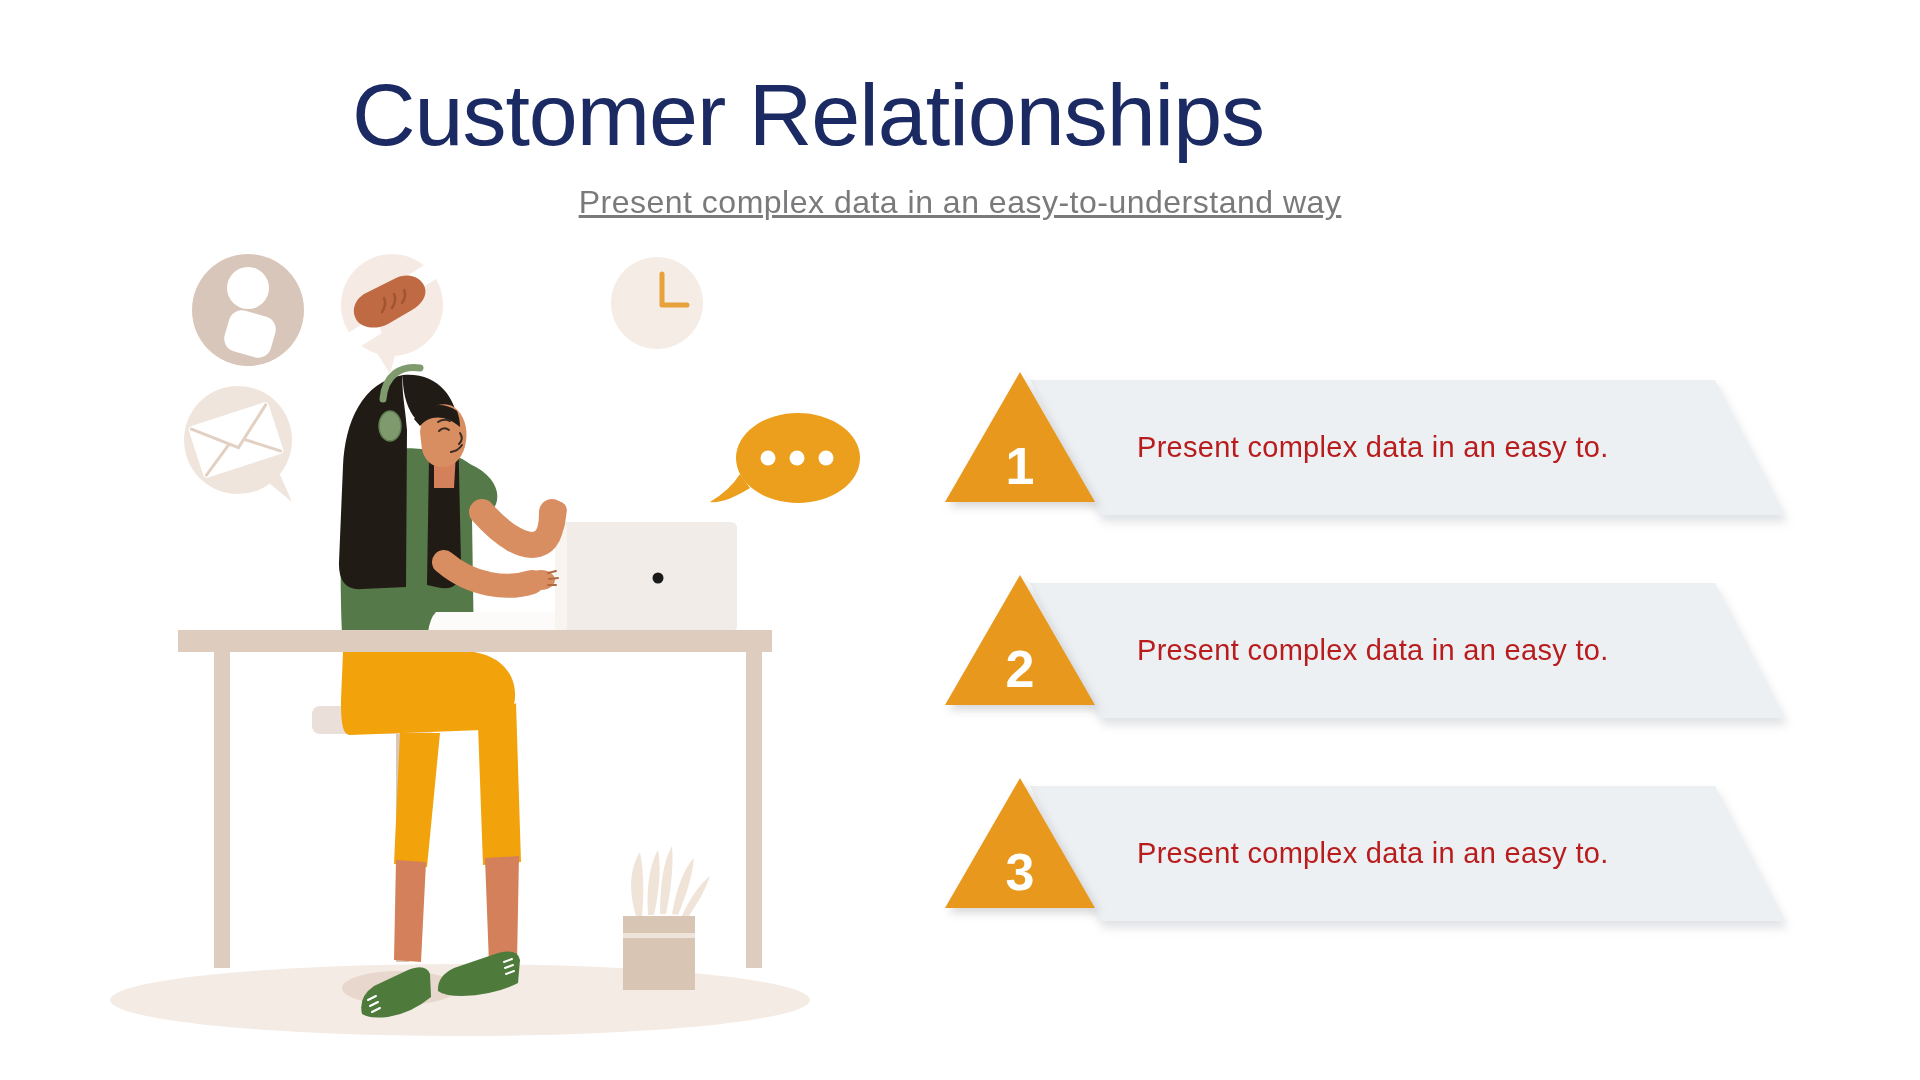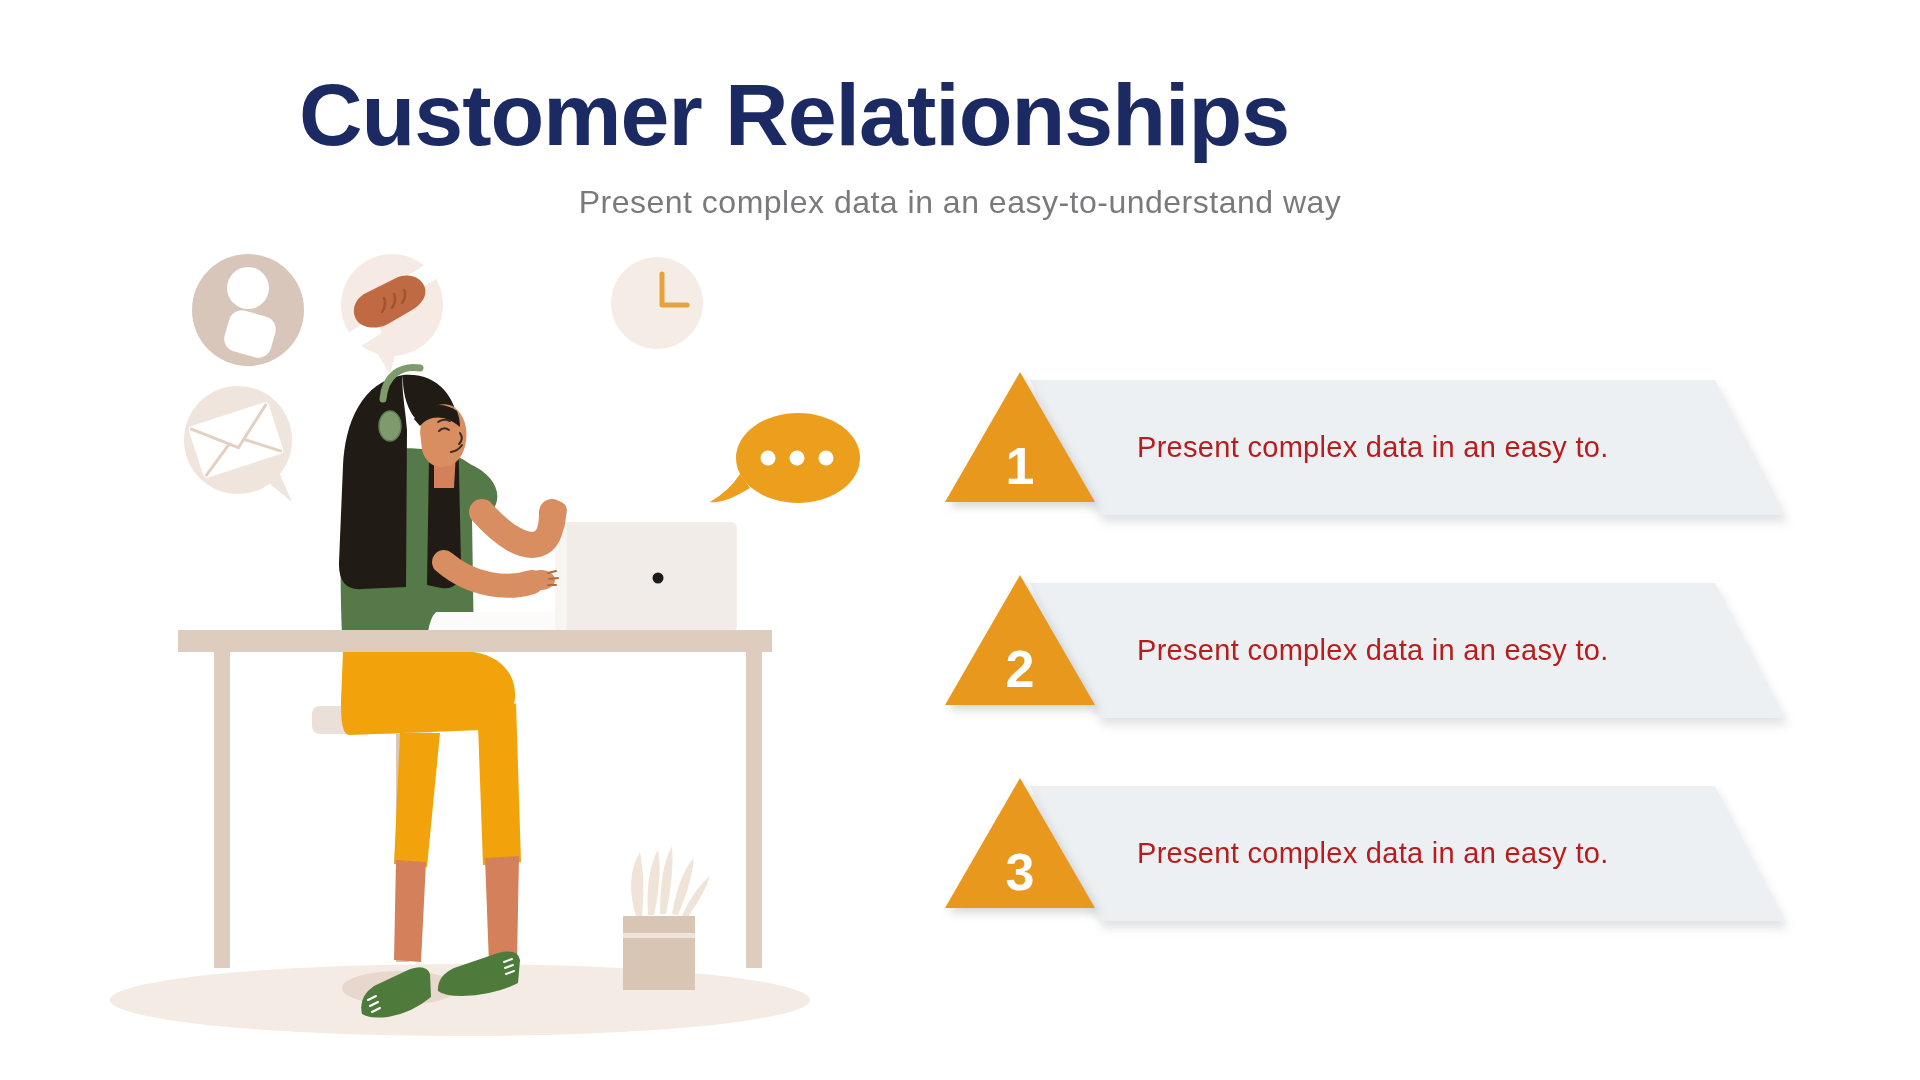--- a/index.html
+++ b/index.html
@@ -1,21 +1,21 @@
 <!DOCTYPE html>
 <html><head>
 <meta charset="utf-8">
 <style>
   html,body{margin:0;padding:0;background:#ffffff;}
   .slide{position:relative;width:1920px;height:1080px;background:#ffffff;overflow:hidden;
          font-family:"Liberation Sans",sans-serif;}
-  .title{position:absolute;top:64px;left:2px;width:1584px;text-align:center;
-         font-size:88px;font-weight:bold;color:#1B2A63;letter-spacing:-1px;}
+  .title{position:absolute;top:64px;left:16px;width:1584px;text-align:center;
+         font-size:88px;font-weight:normal;color:#1B2A63;letter-spacing:-1px;}
   .subtitle{position:absolute;top:184px;left:0;width:1920px;text-align:center;
-         font-size:32px;color:#7A7A7C;letter-spacing:0.5px;}
+         font-size:32px;color:#7A7A7C;letter-spacing:0.5px;text-decoration:underline;}
   .illustration{position:absolute;left:100px;top:200px;width:780px;height:880px;}
   .step{position:absolute;left:945px;width:850px;height:145px;}
   .step-1{top:372px;} .step-2{top:575px;} .step-3{top:778px;}
   .banner-wrap{position:absolute;left:85px;top:8px;width:755px;height:135px;
          filter:drop-shadow(3px 7px 5px rgba(120,125,135,0.22));}
   .banner{width:755px;height:135px;background:#EDF0F3;
          clip-path:polygon(0 0, 685px 0, 755px 135px, 70px 135px);}
   .step-text{position:absolute;left:192px;top:8px;height:135px;display:flex;align-items:center;
          font-size:29px;color:#b91c1c;letter-spacing:0.3px;}
   .triangle-wrap{position:absolute;left:0;top:0;width:150px;height:130px;

